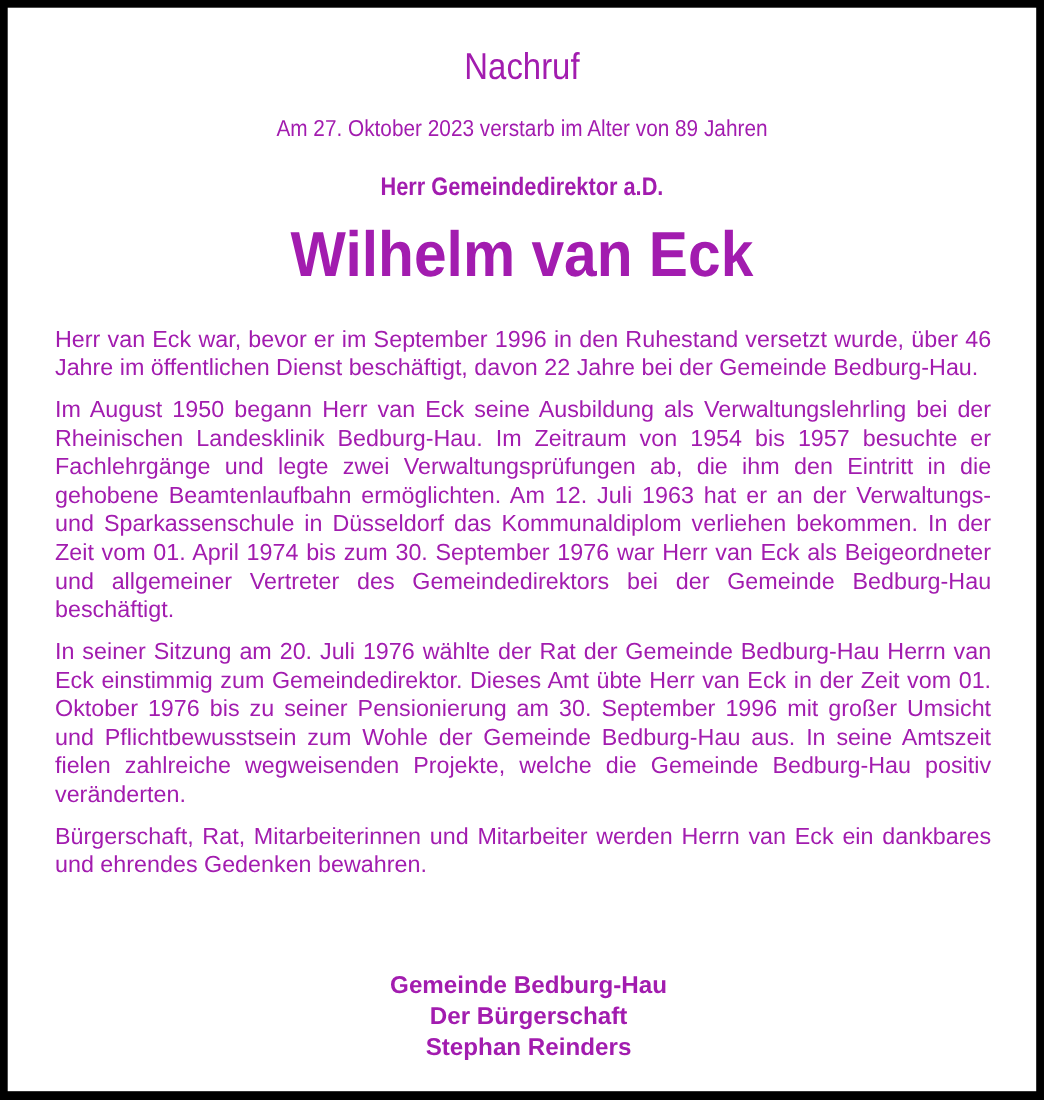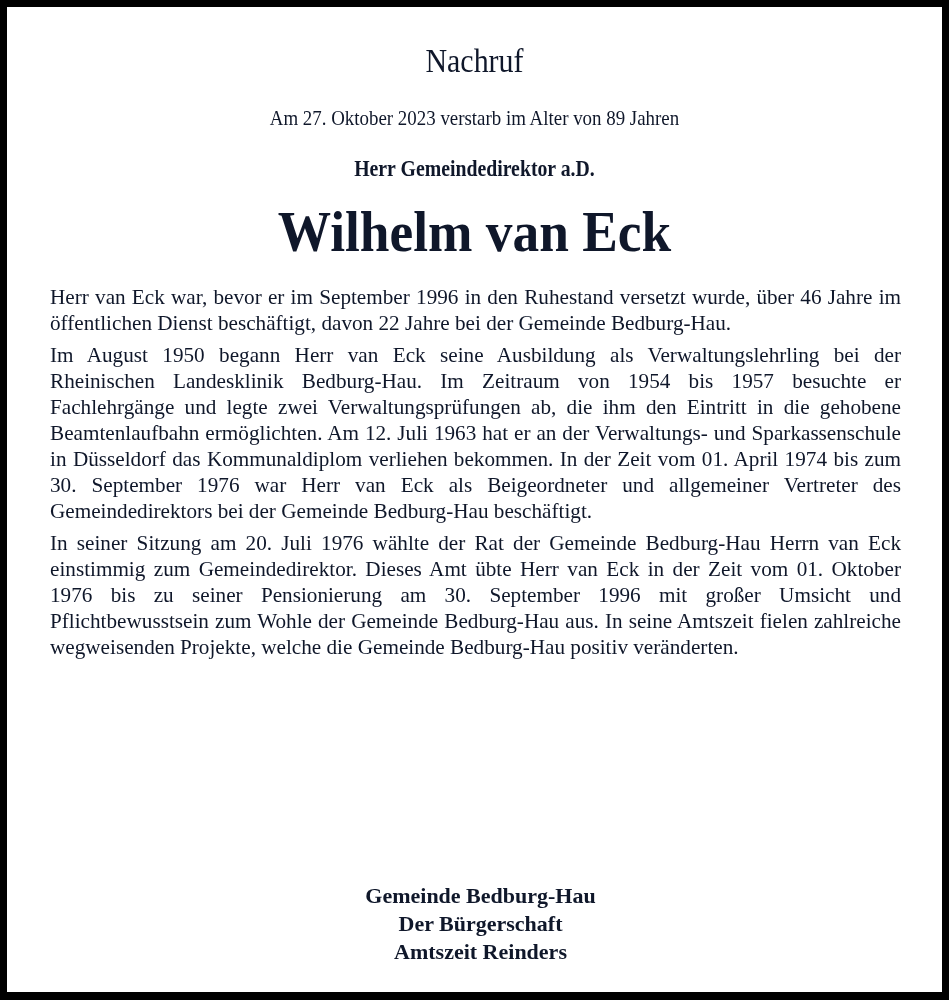--- a/index.html
+++ b/index.html
@@ -1,20 +1,20 @@
 <!DOCTYPE html>
 <html><head>
 <meta charset="utf-8">
 <style>
   html, body { margin:0; padding:0; background:#000; }
   body { width:949px; height:1000px; overflow:hidden; }
   .frame {
     position:absolute; left:7px; top:7px; width:935px; height:985px;
-    background:#fff; color:#0f172a;
-    font-family:Liberation Serif, serif;
+    background:#fff; color:#a21caf;
+    font-family:Liberation Sans, sans-serif;
   }
   .title {
     position:absolute; left:0; right:0; top:34px; text-align:center;
     font-size:34px; line-height:40px; font-weight:normal; transform:scaleX(0.88);
   }
   .subline {
     position:absolute; left:0; right:0; top:98px; text-align:center;
     font-size:21px; line-height:26px; transform:scaleX(0.9);
   }
   .rank {
@@ -23,40 +23,41 @@
   }
   .name {
     position:absolute; left:0; right:0; top:192px; text-align:center;
     font-size:58px; line-height:66px; font-weight:bold; transform:scaleX(0.92);
   }
   .body {
     position:absolute; left:43px; width:851px; top:277px;
     font-size:21.2px; line-height:26px; text-align:justify;
     hyphens:manual;
   }
-  .body p { margin:0 0 6px 0; }
+  .body p { margin:12px 0 6px 0; }
   .sig {
     position:absolute; left:0; right:0; top:875px; text-align:center;
     font-size:22px; line-height:28px; font-weight:bold;padding-left:12px;
   }
   .sig div { display:block; }
 </style>
 </head>
 <body>
 
 <div class="frame">
   <div class="title">Nachruf</div>
   <div class="subline">Am 27. Oktober 2023 verstarb im Alter von 89 Jahren</div>
   <div class="rank">Herr Gemeindedirektor a.D.</div>
   <div class="name">Wilhelm van Eck</div>
 
   <div class="body">
     <p>Herr van Eck war, bevor er im September 1996 in den Ruhestand versetzt wurde, über 46 Jahre im öffentlichen Dienst beschäftigt, davon 22 Jahre bei der Gemeinde Bedburg-Hau.</p>
     <p>Im August 1950 begann Herr van Eck seine Ausbildung als Verwaltungslehrling bei der Rheinischen Landesklinik Bedburg-Hau. Im Zeitraum von 1954 bis 1957 besuchte er Fachlehrgänge und legte zwei Verwaltungsprüfungen ab, die ihm den Eintritt in die gehobene Beamtenlaufbahn ermöglichten. Am 12. Juli 1963 hat er an der Verwal­tungs- und Sparkassenschule in Düsseldorf das Kommunaldiplom verliehen bekom­men. In der Zeit vom 01. April 1974 bis zum 30. September 1976 war Herr van Eck als Beigeordneter und allgemeiner Vertreter des Gemeindedirektors bei der Gemeinde Bedburg-Hau beschäftigt.</p>
     <p>In seiner Sitzung am 20. Juli 1976 wählte der Rat der Gemeinde Bedburg-Hau Herrn van Eck einstimmig zum Gemeindedirektor. Dieses Amt übte Herr van Eck in der Zeit vom 01. Oktober 1976 bis zu seiner Pensionierung am 30. September 1996 mit großer Umsicht und Pflichtbewusstsein zum Wohle der Gemeinde Bedburg-Hau aus. In seine Amtszeit fielen zahlreiche wegweisenden Projekte, welche die Gemeinde Bedburg-Hau positiv veränderten.</p>
+    <p>Bürgerschaft, Rat, Mitarbeiterinnen und Mitarbeiter werden Herrn van Eck ein dank­bares und ehrendes Gedenken bewahren.</p>
   </div>
 
   <div class="sig">
     <div>Gemeinde Bedburg-Hau</div>
     <div>Der Bürgerschaft</div>
-    <div>Amtszeit Reinders</div>
+    <div>Stephan Reinders</div>
   </div>
 </div>
 
 </body></html>

